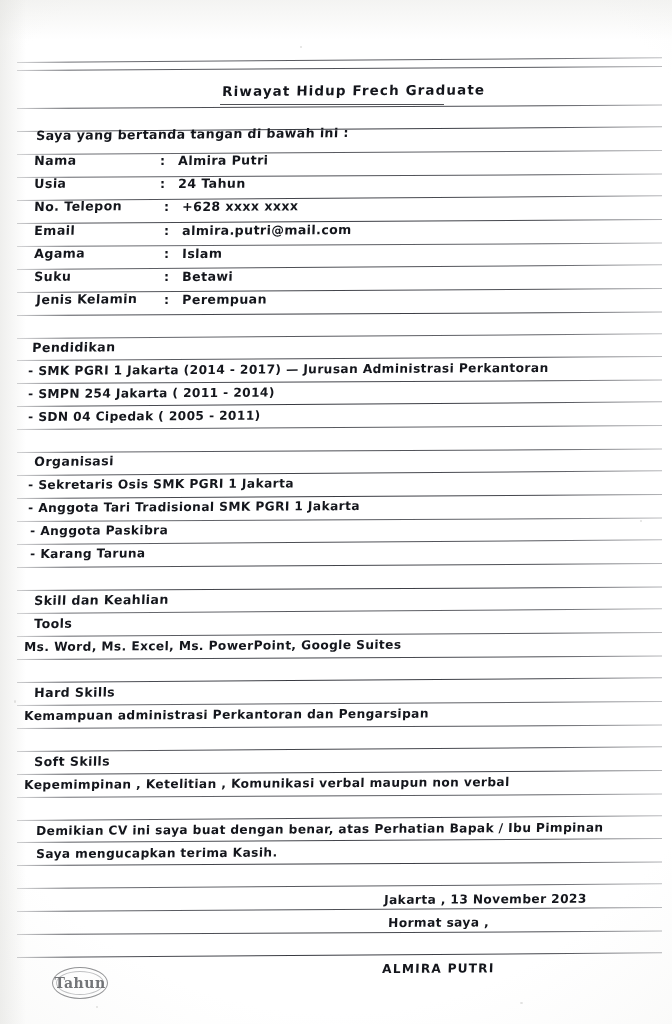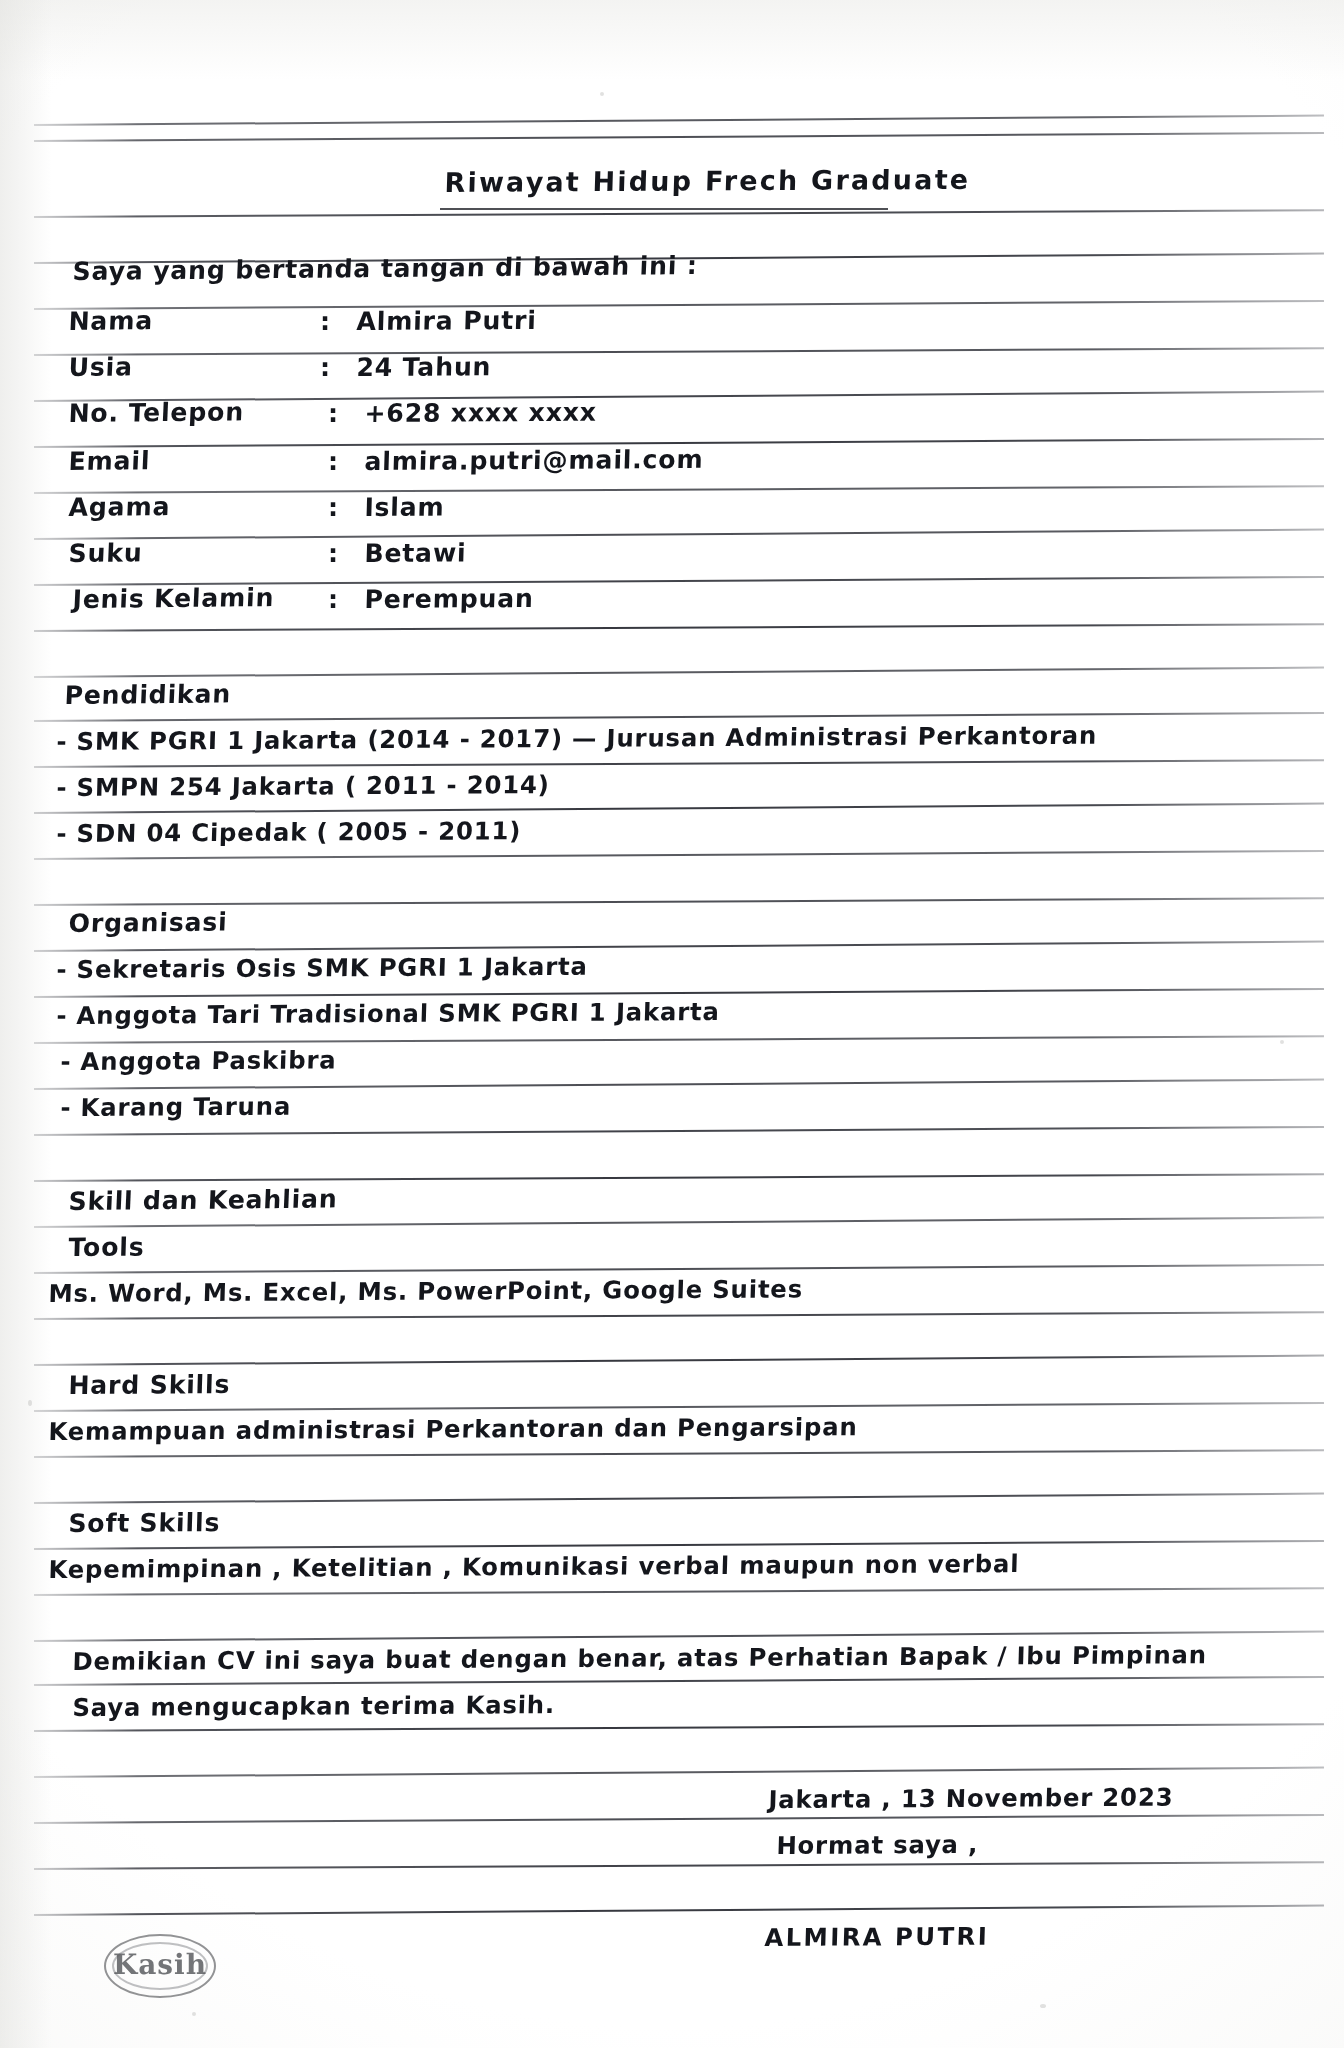--- a/index.html
+++ b/index.html
@@ -230,21 +230,21 @@
 
     <div class="hw sz-small tilt-b" style="left:384px; top:894px;">Jakarta ,  13 November 2023</div>
     <div class="hw sz-small tilt-b" style="left:388px; top:917px;">Hormat saya ,</div>
     <div class="hw sz-small tilt-b" style="left:382px; top:963px; letter-spacing:1.2px;">ALMIRA PUTRI</div>
 
   </div>
 
   <div id="sidu-logo">
     <div class="oval"></div>
     <div class="oval2"></div>
-    <div class="txt">Kasih</div>
+    <div class="txt">Tahun</div>
   </div>
 
 <div class="speck" style="left: 300px; top: 46px; width: 2px; height: 2px;"></div>
     <div class="speck" style="left: 520px; top: 1002px; width: 3px; height: 2px;"></div>
     <div class="speck" style="left: 96px; top: 1006px; width: 2px; height: 2px;"></div>
     <div class="speck" style="left: 640px; top: 520px; width: 2px; height: 2px;"></div>
     <div class="speck" style="left: 14px; top: 700px; width: 2px; height: 3px;"></div>
   </div>
 
 </body></html>

